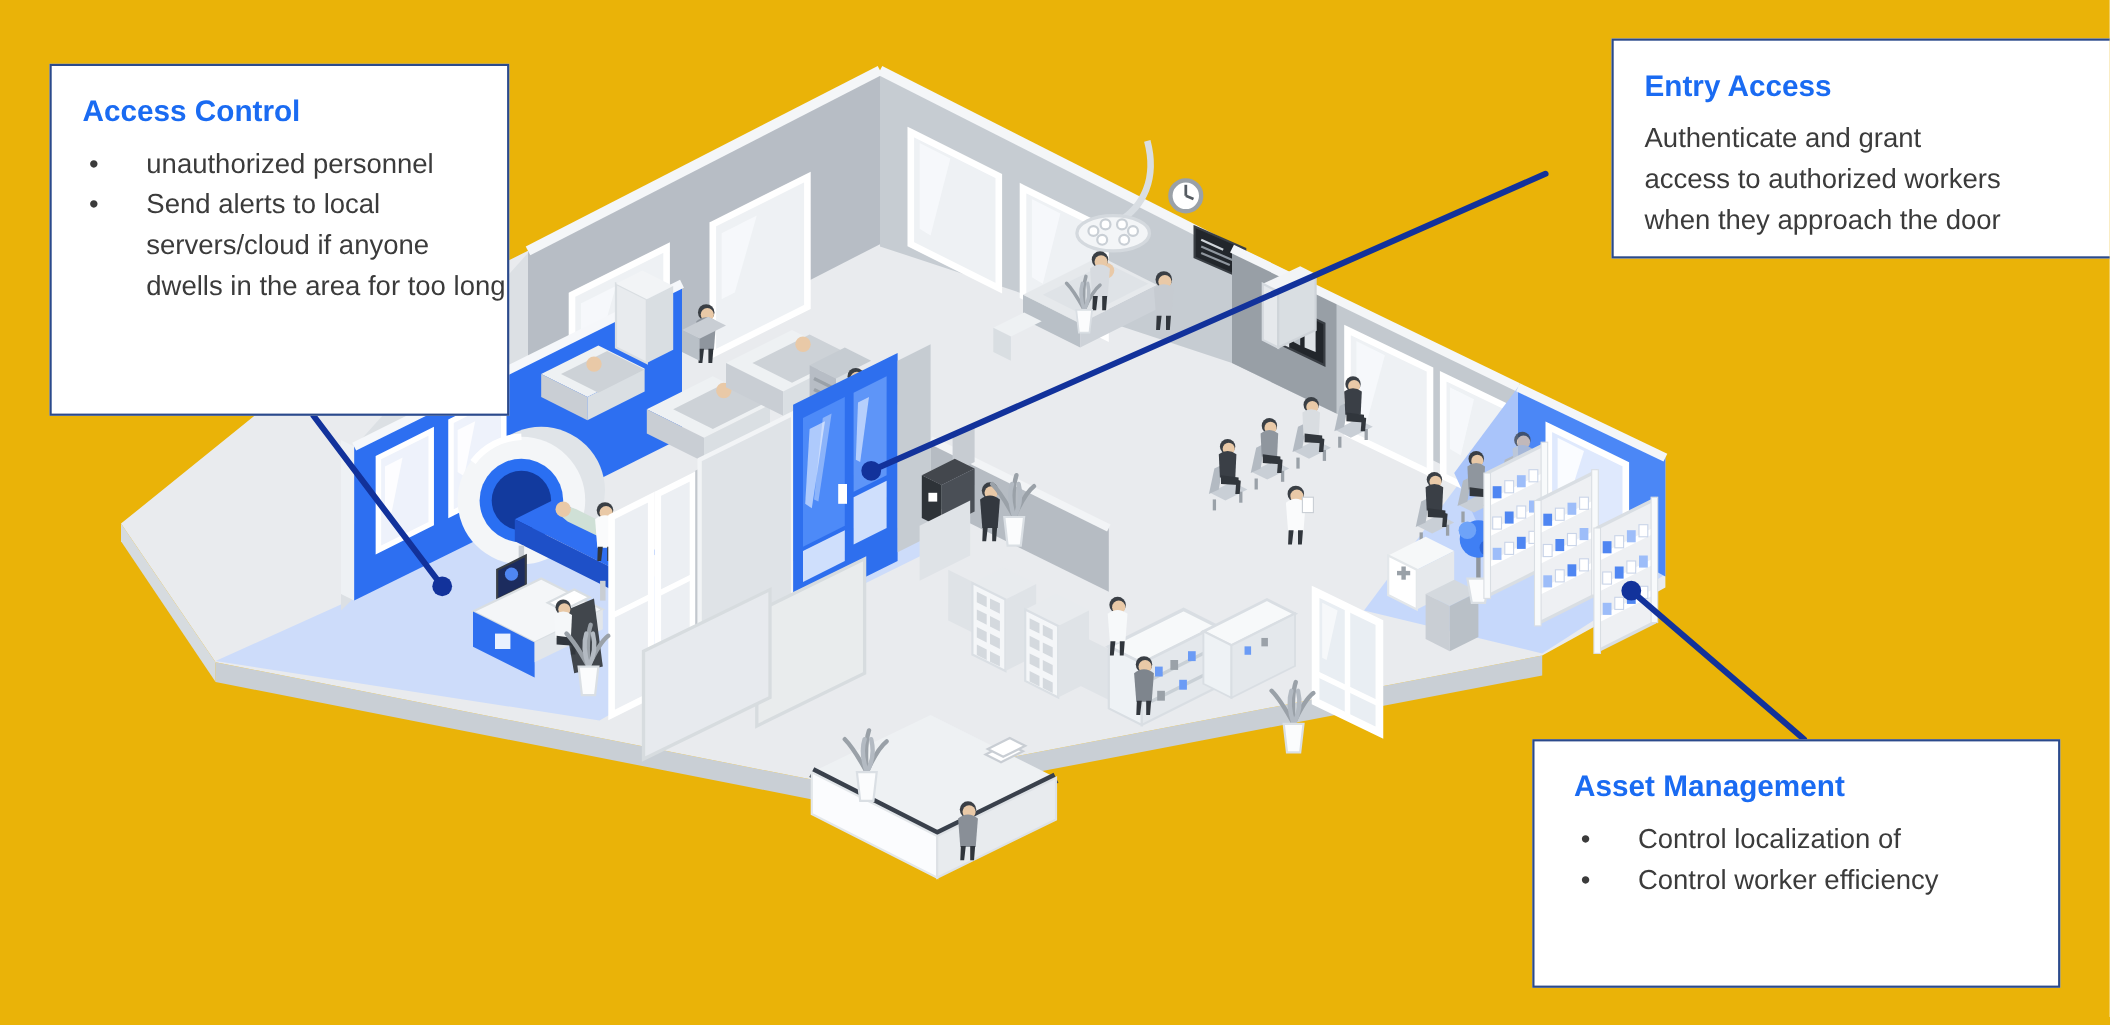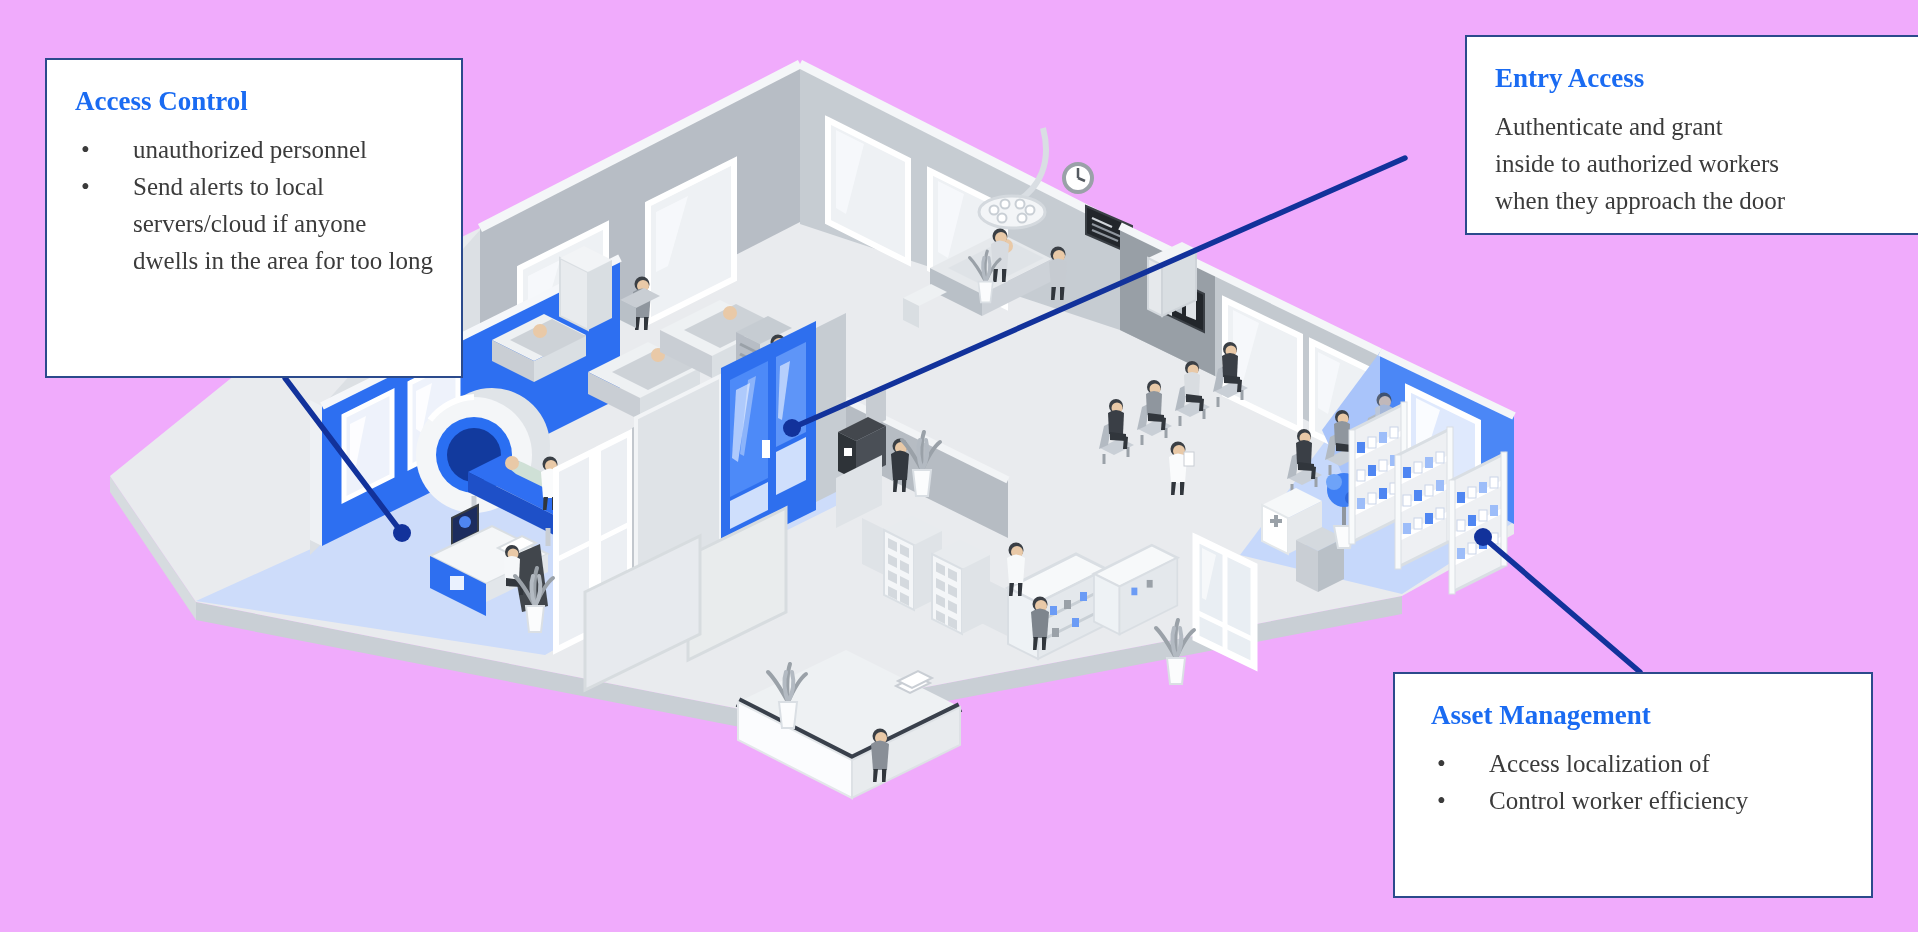--- a/index.html
+++ b/index.html
@@ -1,18 +1,18 @@
 <!DOCTYPE html>
 <html><head>
 <meta charset="utf-8">
 <style>
   html,body{margin:0;padding:0;background:#ffffff;}
   .stage{
-    position:relative;width:1918px;height:932px;background:#f0abfc;
-    font-family:Liberation Serif, serif;overflow:hidden;
+    position:relative;width:1918px;height:932px;background:#eab308;
+    font-family:Liberation Sans, sans-serif;overflow:hidden;
   }
   .scene{position:absolute;left:0;top:0;width:100%;height:100%;}
   .callout{
     position:absolute;background:#ffffff;border:2px solid #2b4a8c;
     box-sizing:border-box;padding:26px 28px;color:#3b3b3b;z-index:5;
   }
   .callout h3{
     margin:0 0 14px 0;font-size:27px;line-height:31px;font-weight:bold;color:#1a6bf2;
   }
   .callout .line{font-size:25px;line-height:37px;white-space:nowrap;}
@@ -438,30 +438,30 @@
         <div class="line">servers/cloud if anyone</div>
         <div class="line">dwells in the area for too long</div>
       </li>
     </ul>
   </div>
 
   <div class="callout box-entry">
     <h3>Entry Access</h3>
     <div>
       <div class="line">Authenticate and grant</div>
-      <div class="line">inside to authorized workers</div>
+      <div class="line">access to authorized workers</div>
       <div class="line">when they approach the door</div>
     </div>
   </div>
 
   <div class="callout box-asset">
     <h3>Asset Management</h3>
     <ul>
       <li>
-        <div class="line">Access localization of</div>
+        <div class="line">Control localization of</div>
       </li>
       <li>
         <div class="line">Control worker efficiency</div>
       </li>
     </ul>
   </div>
 
 </div>
 
 </body></html>

